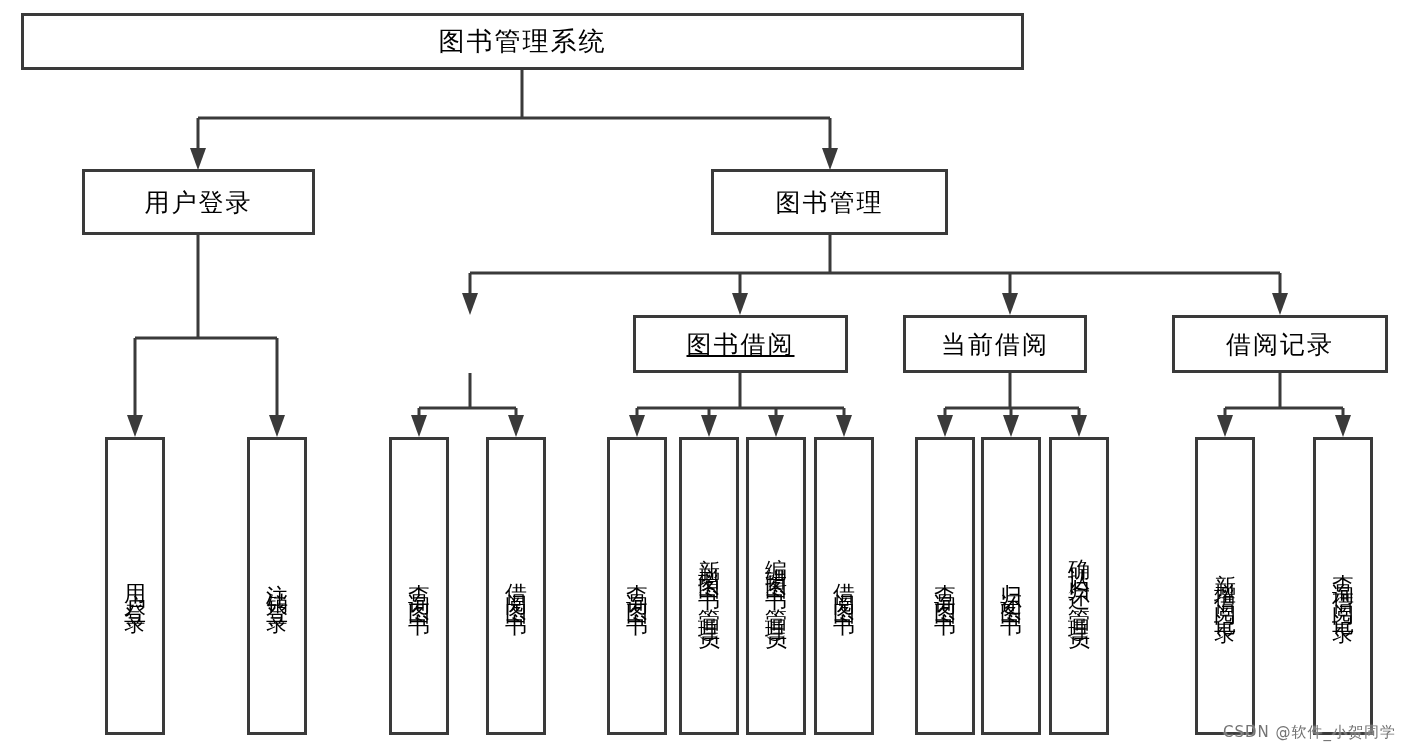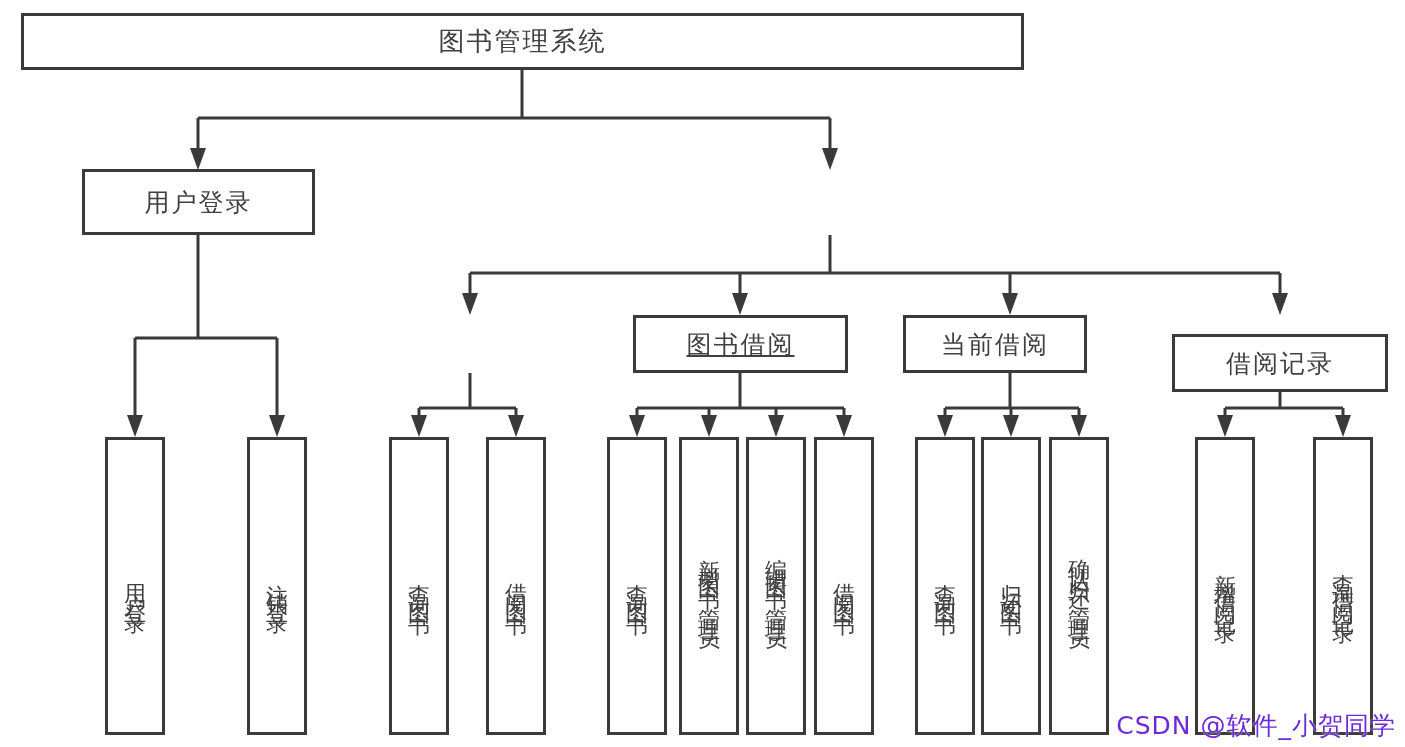--- a/index.html
+++ b/index.html
@@ -19,58 +19,58 @@
     position: absolute; left: 0; top: 0;
     width: 1405px; height: 747px;
   }
   .box {
     position: absolute;
     background: #ffffff;
     border: 3px solid #3a3a3a;
     display: flex;
     align-items: center;
     justify-content: center;
-    color: #404040;
+    color: #000000;
     text-align: left;
     z-index: 2;
   }
   .root-box {
     left: 21px; top: 13px; width: 1003px; height: 57px;
     font-size: 26px; letter-spacing: 2px;
   }
   .l2-box {
     top: 169px; height: 66px;
     font-size: 25px; letter-spacing: 2px;
   }
   .l2-user-login  { left: 82px;  width: 233px; }
   .l2-book-mgmt   { left: 711px; width: 237px; }
   .l3-box {
     top: 315px; height: 58px;
     font-size: 25px; letter-spacing: 2px;
   }
   .l3-new-book       { left: 361px;  width: 218px; }
   .l3-book-borrow    { left: 633px;  width: 215px; text-decoration: underline; }
   .l3-current-borrow { left: 903px;  width: 184px; }
-  .l3-borrow-record  { left: 1172px; width: 216px; margin-top: 19px; }
+  .l3-borrow-record  { left: 1172px; width: 216px; }
   .leaf-box {
     top: 437px; height: 298px; width: 60px;
     font-size: 22px;
   }
   .leaf-box .vtext {
     writing-mode: vertical-rl;
     text-orientation: mixed;
     letter-spacing: 10px;
     line-height: 1;
     white-space: nowrap;
   }
   .watermark {
     position: absolute;
     right: 9px; bottom: 5px;
-    font-size: 25px;
-    color: #6d28d9;
+    font-size: 15px;
+    color: #737373;
     letter-spacing: 1px;
     z-index: 3;
     text-shadow: 0 0 2px #ffffff;
     margin-left: 44px;
   }
   svg line, svg path { stroke: #3a3a3a; stroke-width: 3; fill: none; }
   svg polygon { fill: #3a3a3a; stroke: none; }
 </style>
 </head>
 <body>
@@ -109,20 +109,21 @@
     <polygon points="1071,415 1087,415 1079,437"></polygon>
 
     <path d="M1280 373 V408 M1225 408 H1343 M1225 408 V419 M1343 408 V419"></path>
     <polygon points="1217,415 1233,415 1225,437"></polygon>
     <polygon points="1335,415 1351,415 1343,437"></polygon>
   </svg>
 
   <div class="box root-box">图书管理系统</div>
 
   <div class="box l2-box l2-user-login">用户登录</div>
+  <div class="box l2-box l2-book-mgmt">图书管理</div>
 
   <div class="box l3-box l3-book-borrow">图书借阅</div>
   <div class="box l3-box l3-current-borrow">当前借阅</div>
   <div class="box l3-box l3-borrow-record">借阅记录</div>
 
   <div class="box leaf-box" style="left:105px;">
     <span class="vtext">用户登录</span>
   </div>
   <div class="box leaf-box" style="left:247px;">
     <span class="vtext">注销登录</span>

